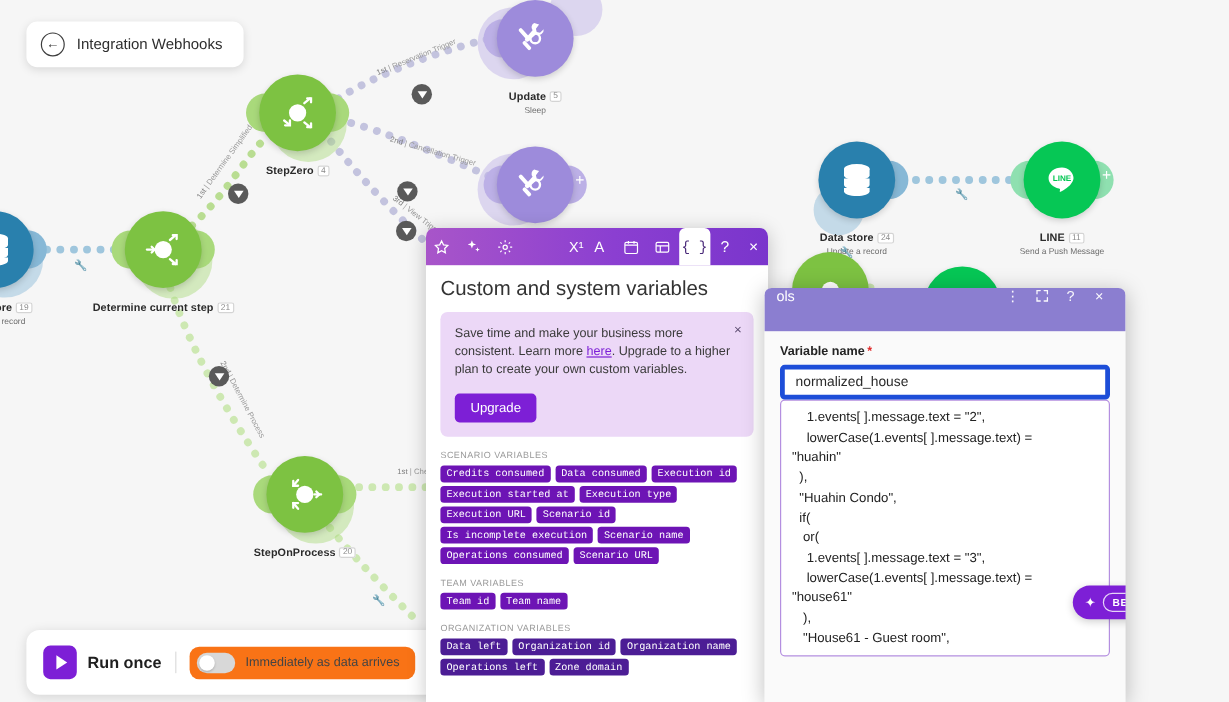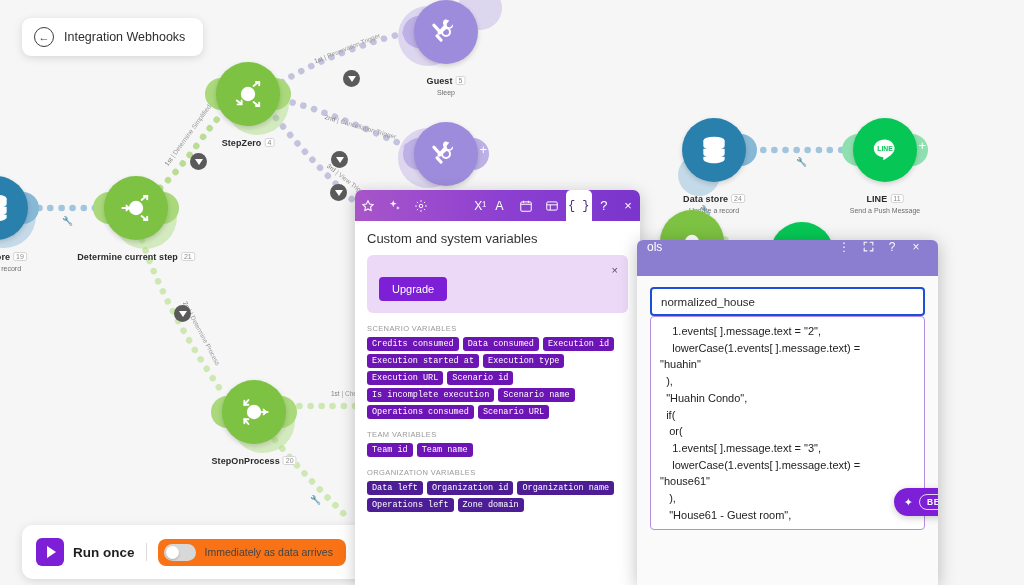--- a/index.html
+++ b/index.html
@@ -152,21 +152,21 @@
     flex:1; display:flex; align-items:center; justify-content:center;
     color:#fff; font-size:12px;
   }
   #varpanel .tab.active { background:#fff; border-radius:5px 5px 0 0; color:#4a2a7a; }
   #varpanel .tab svg { width:14px; height:14px; }
   #varpanel .tabq, #varpanel .tabx {
     width:24px; display:flex; align-items:center; justify-content:center;
     color:#fff; font-size:13px;
   }
   #varpanel .pbody { flex:1; padding:10px 12px 6px; overflow:hidden; position:relative; }
-  #varpanel .phead { font-size:13px; color:#333; margin-bottom:9px; }
+  #varpanel .phead { font-size:17px; color:#333; margin-bottom:9px; }
 
   .promo {
     background:#ecd8f7; border-radius:6px; padding:11px 12px 12px; position:relative;
   }
   .promo .pt { font-size:11px; font-weight:bold; color:#2a1d4d; margin-bottom:7px; }
   .promo .pd { font-size:10.5px; color:#3a3a3a; line-height:1.45; }
   .promo .pd a { color:#7d1fd6; }
   .promo .x {
     position:absolute; right:10px; top:9px; color:#5a4a6e; font-size:11px; cursor:pointer;
   }
@@ -198,21 +198,21 @@
     height:36px; background:#8b7ed0; display:flex; 
     padding:0 10px; color:#fff; gap:0;
   }
   #editpanel .etitle { font-size:12px; flex:1; }
   #editpanel .eicn { width:24px; text-align:center; font-size:12px; opacity:.95; }
   #editpanel .ebody { flex:1; padding:11px 13px 0; overflow:hidden; }
   #editpanel .flabel { font-size:10.5px; font-weight:bold; color:#232323; margin-bottom:5px; }
   #editpanel .flabel .req { color:#e02a2a; margin-left:2px; }
   #editpanel .flabel2 { font-size:10.5px; color:#232323; margin:11px 0 4px; font-weight:normal; }
   #editpanel input.nmf {
-    width:100%; height:29px; border:2px solid #1d4ed8; border-radius:4px;
+    width:100%; height:29px; border:4px solid #1d4ed8; border-radius:4px;
     padding:0 9px; font-size:11.5px; color:#2a2a2a; background:#fff;
     font-family:"Liberation Sans",sans-serif; outline:none;
   }
   #editpanel .codebox {
     border:1.5px solid #b48fe0; border-radius:4px; background:#fff;
     height:214px; padding:6px 9px; overflow:hidden;
     font-size:11px; color:#222; line-height:1.52;
     white-space:pre-wrap;
   }
   .betapill {
@@ -330,21 +330,21 @@
     <div class="cap left"></div>
     <div class="bubble">
       <svg viewBox="0 0 40 40" fill="#fff">
           <circle cx="20" cy="20" r="5" fill="none" stroke="#fff" stroke-width="2.5"></circle>
         <path d="M27 7a6 6 0 00-2 9l-8 9a2.6 2.6 0 103.6 3.6l9-8a6 6 0 009-6l-4.5 4.5-4-1-1-4L33 9z" transform="translate(-4,-2) scale(0.85)"></path>
         <rect x="7" y="8" width="4" height="16" rx="1.6" transform="rotate(-42 9 16)"></rect>
         <rect x="9" y="22" width="4" height="11" rx="1.6" transform="rotate(-42 11 27)"></rect>
       </svg>
     </div>
     <div class="label">
-      <div><span class="nm">Guest</span><span class="idx">5</span></div>
+      <div><span class="nm">Update</span><span class="idx">5</span></div>
       <div class="sub">Sleep</div>
     </div>
   </div>
 
   <div class="node purple" style="left:414px; top:122px;">
     <div class="ghost" style="width:60px;height:60px;left:-16px;top:6px;"></div>
     <div class="cap left"></div>
     <div class="cap right plus"></div>
     <div class="bubble">
       <svg viewBox="0 0 40 40" fill="#fff">
@@ -515,20 +515,21 @@
     </div>
     <div class="tabq">?</div>
     <div class="tabx">×</div>
   </div>
 
   <div class="pbody">
     <div class="phead">Custom and system variables</div>
 
     <div class="promo">
       <div class="x">×</div>
+      <div class="pd"><span>Save time and make your business more consistent. Learn more </span><a href="#">here</a><span>. Upgrade to a higher plan to create your own custom variables.</span></div>
       <button class="up">Upgrade</button>
     </div>
 
     <div class="grphead">SCENARIO VARIABLES</div>
     <div class="chips">
       <span class="chip">Credits consumed</span>
       <span class="chip">Data consumed</span>
       <span class="chip">Execution id</span>
       <span class="chip">Execution started at</span>
       <span class="chip">Execution type</span>
@@ -563,20 +564,21 @@
     <div class="eicn">⋮</div>
     <div class="eicn">
       <svg viewBox="0 0 24 24" width="13" height="13" fill="none" stroke="#fff" stroke-width="2" stroke-linecap="round">
           <path d="M4 9V4h5M20 9V4h-5M4 15v5h5M20 15v5h-5"></path>
         </svg>
     </div>
     <div class="eicn">?</div>
     <div class="eicn">×</div>
   </div>
   <div class="ebody">
+    <div class="flabel"><span>Variable name</span><span class="req">*</span></div>
     <input class="nmf" value="normalized_house" style="">
     <div class="codebox">    1.events[ ].message.text = "2",
     lowerCase(1.events[ ].message.text) =
 "huahin"
   ),
   "Huahin Condo",
   if(
    or(
     1.events[ ].message.text = "3",
     lowerCase(1.events[ ].message.text) =

